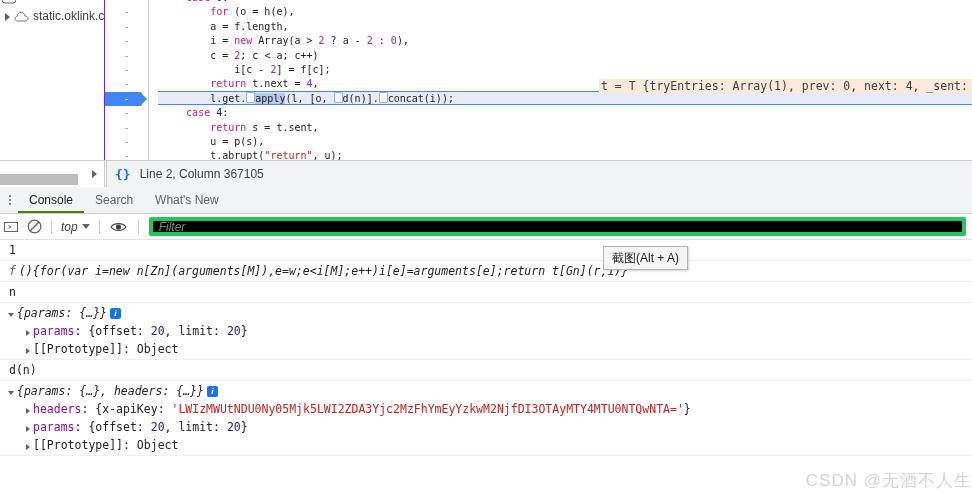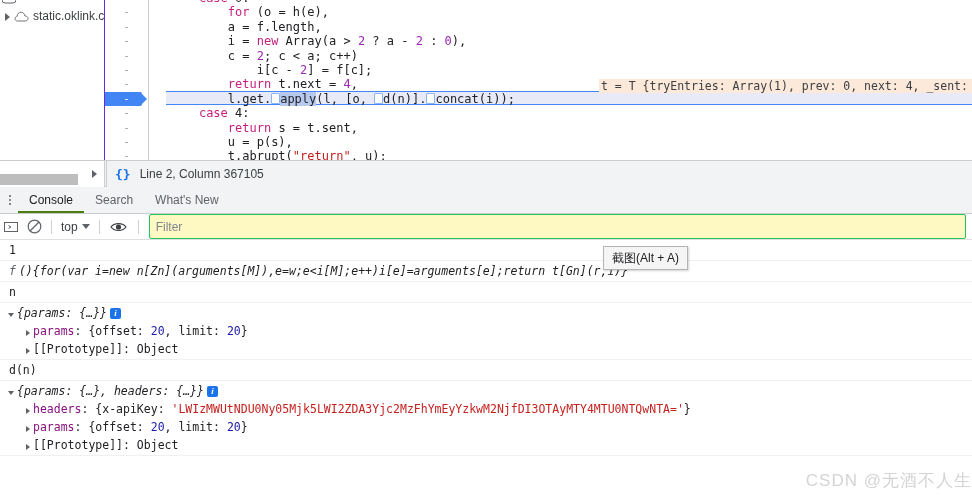--- a/index.html
+++ b/index.html
@@ -133,27 +133,27 @@
   .code-area {
     position: absolute;
     left: 45px; top: 0;
     right: 0;
     height: 160px;
     overflow: hidden;
     white-space: pre;
   }
   .code-line {
     position: absolute;
-    left: 16px;
+    left: 8px;
     height: 14.4px;
     line-height: 14.4px;
     white-space: pre;
     color: #202124;
     font-family: "DejaVu Sans Mono", monospace;
-    font-size: 12px;
+    font-size: 10px;
     padding-left: 4px;
   }
   .code-line.exec {
     background: #e8eaf8;
     border-top: 1px solid #4285f4;
     border-bottom: 1px solid #4285f4;
     width: 927px;
     box-sizing: border-box;
   }
   .kw  { color: #c5207d; }
@@ -301,20 +301,21 @@
   .console-toolbar {
     position: absolute;
     left: 0; top: 27px;
     width: 972px;
     height: 26px;
     background: #ffffff;
     border-bottom: 1px solid #e0e0e0;
     box-sizing: border-box;
     display: flex;
     align-items: center;
+    font-style: italic;
   }
   .tb-item {
     display: flex;
     align-items: center;
     justify-content: center;
     height: 25px;
     flex: none;
   }
   .tb-sep {
     width: 1px; height: 14px;
@@ -331,28 +332,28 @@
     padding: 0 4px;
   }
   .caret-dn {
     width: 0; height: 0;
     border-left: 4px solid transparent;
     border-right: 4px solid transparent;
     border-top: 5px solid #5f6368;
   }
   .filter-box {
     flex: 1;
-    height: 25px;
+    height: 19px;
     margin-left: 5px;
     margin-right: 6px;
     display: flex;
     align-items: center;
-    border: 1px solid #22c55e;
+    border: 4px solid #22c55e;
     border-radius: 2px;
-    background: #fef9c3;
+    background: #000000;
     box-sizing: border-box;
     padding-left: 6px;
   }
   .filter-placeholder {
     font-size: 12px;
     color: #80868b;
   }
 
   
   .console-body {

